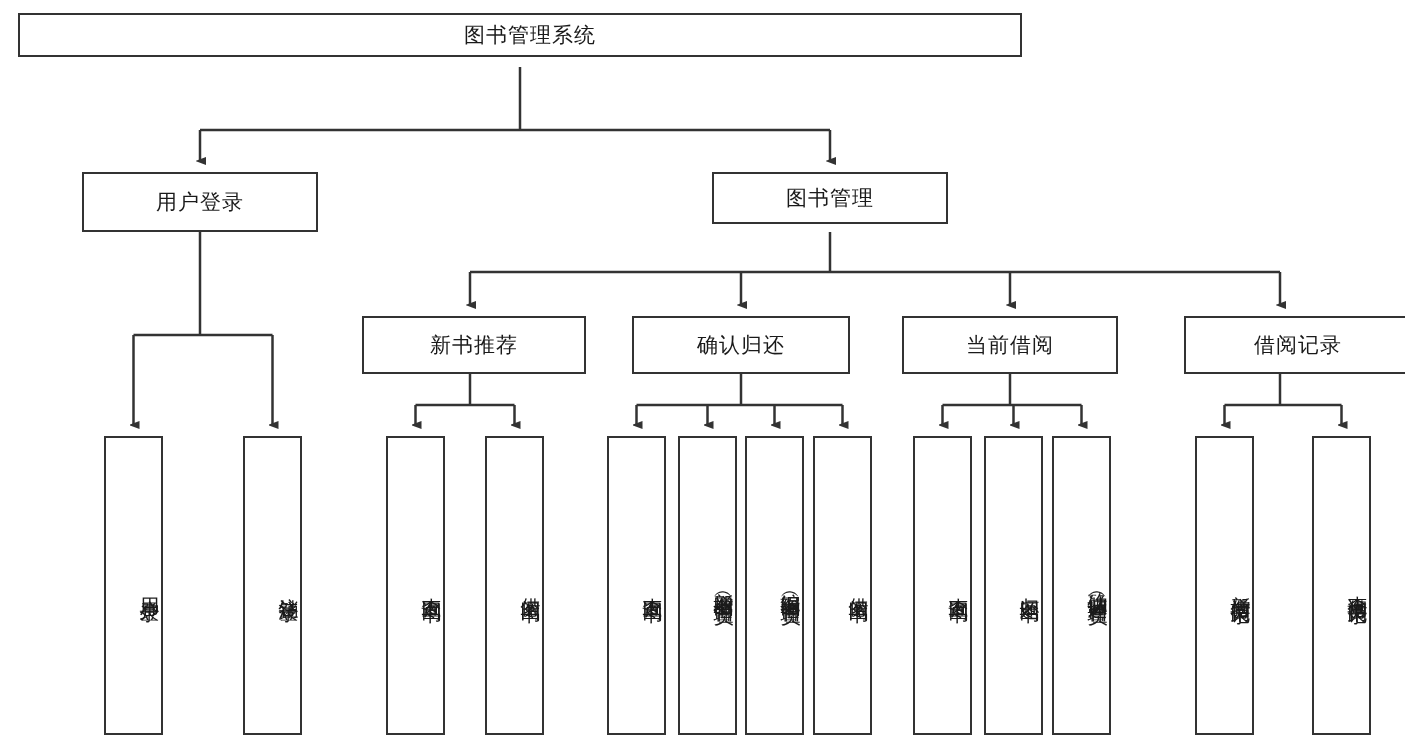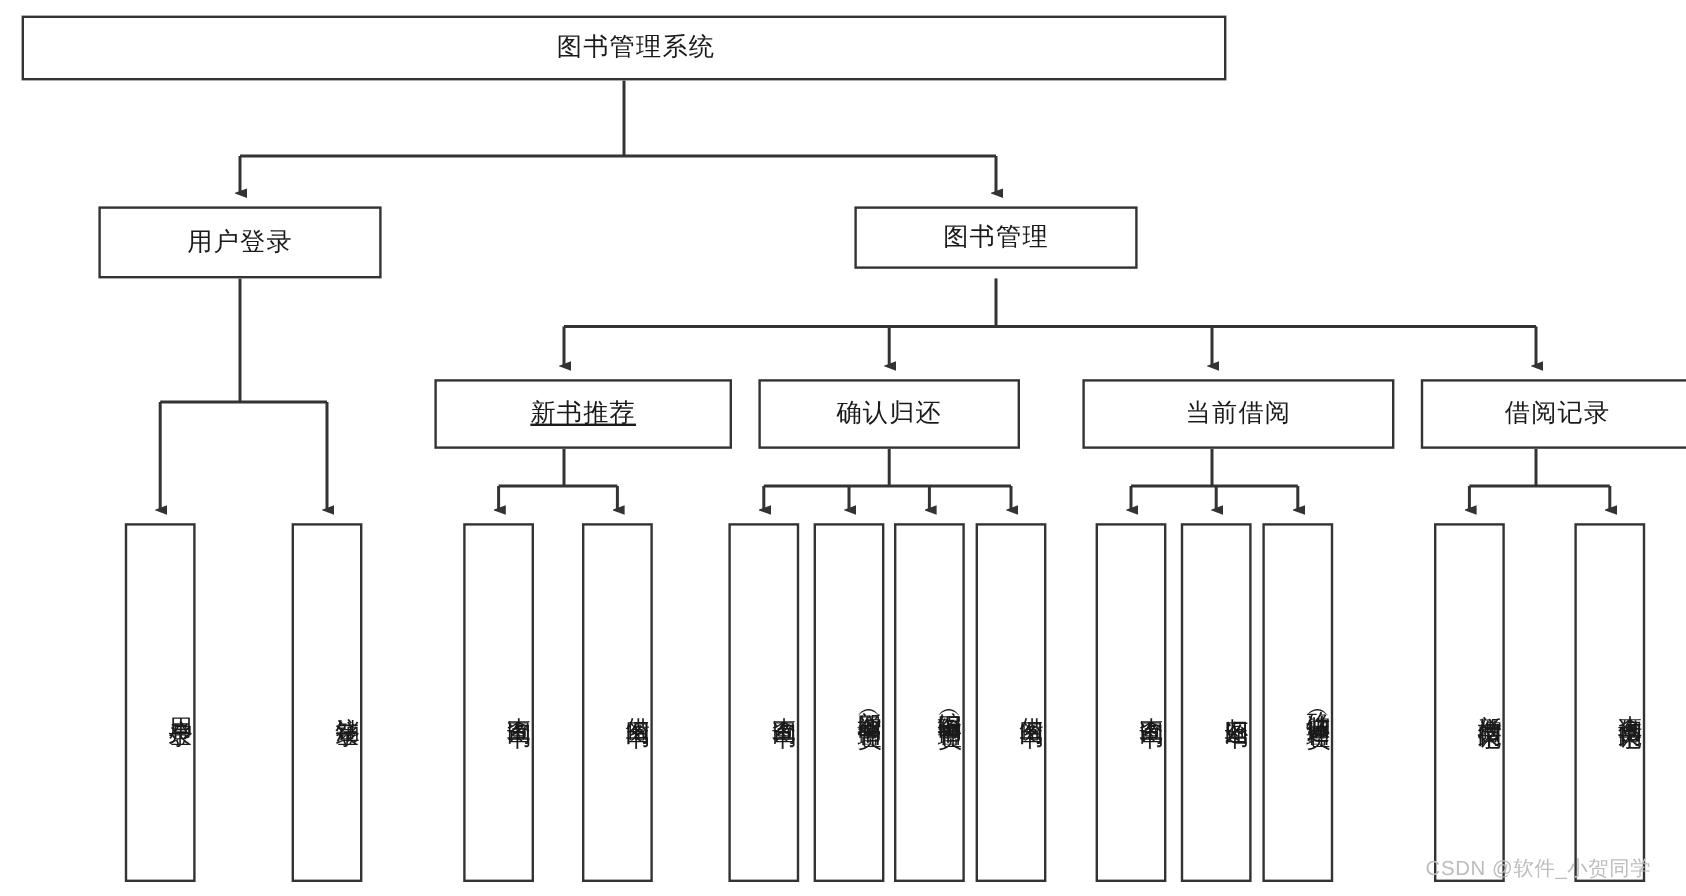--- a/index.html
+++ b/index.html
@@ -75,38 +75,38 @@
         <path d="M942.5,405 L942.5,425" stroke="#333333" stroke-width="2.5" fill="none" marker-end="url(#arrow)"></path>
         <path d="M1013.5,405 L1013.5,425" stroke="#333333" stroke-width="2.5" fill="none" marker-end="url(#arrow)"></path>
         <path d="M1081.5,405 L1081.5,425" stroke="#333333" stroke-width="2.5" fill="none" marker-end="url(#arrow)"></path>
         <path d="M1280,374 L1280,405" stroke="#333333" stroke-width="2.5" fill="none"></path>
         <path d="M1224.5,405 L1341.5,405" stroke="#333333" stroke-width="2.5" fill="none"></path>
         <path d="M1224.5,405 L1224.5,425" stroke="#333333" stroke-width="2.5" fill="none" marker-end="url(#arrow)"></path>
         <path d="M1341.5,405 L1341.5,425" stroke="#333333" stroke-width="2.5" fill="none" marker-end="url(#arrow)"></path>
       </g>
   </svg>
 
-  <div class="node horiz" style="left: 18px; top: 13px; width: 1004px; height: 54px; padding-left: 20px;">
+  <div class="node horiz" style="left: 18px; top: 13px; width: 1004px; height: 44px; padding-left: 20px;">
     <span class="lbl">图书管理系统</span>
   </div>
 
   <div class="node horiz" style="left: 82px; top: 172px; width: 236px; height: 60px;">
     <span class="lbl">用户登录</span>
   </div>
   <div class="node horiz" style="left: 712px; top: 172px; width: 236px; height: 52px;">
     <span class="lbl">图书管理</span>
   </div>
 
-  <div class="node horiz" style="left: 362px; top: 316px; width: 248px; height: 58px; text-decoration: underline;">
+  <div class="node horiz" style="left: 362px; top: 316px; width: 224px; height: 58px;">
     <span class="lbl">新书推荐</span>
   </div>
   <div class="node horiz" style="left: 632px; top: 316px; width: 218px; height: 58px;">
     <span class="lbl">确认归还</span>
   </div>
-  <div class="node horiz" style="left: 902px; top: 316px; width: 260px; height: 58px;">
+  <div class="node horiz" style="left: 902px; top: 316px; width: 216px; height: 58px;">
     <span class="lbl">当前借阅</span>
   </div>
   <div class="node horiz" style="left: 1172px; top: 316px; width: 228px; height: 58px; margin-left: 12px;">
     <span class="lbl">借阅记录</span>
   </div>
 
   <div class="node vert" style="left: 104px; top: 436px; width: 59px; height: 299px;">
     <span class="lbl">用户登录</span>
   </div>
   <div class="node vert" style="left: 243px; top: 436px; width: 59px; height: 299px;">
@@ -143,14 +143,13 @@
     <span class="lbl">确认归还（管理员）</span>
   </div>
 
   <div class="node vert" style="left: 1195px; top: 436px; width: 59px; height: 299px;">
     <span class="lbl">新增借阅记录</span>
   </div>
   <div class="node vert" style="left: 1312px; top: 436px; width: 59px; height: 299px;">
     <span class="lbl">查询借阅记录</span>
   </div>
 
-  <div id="watermark">CSDN @软件_小贺同学</div>
 </div>
 
 </body></html>

